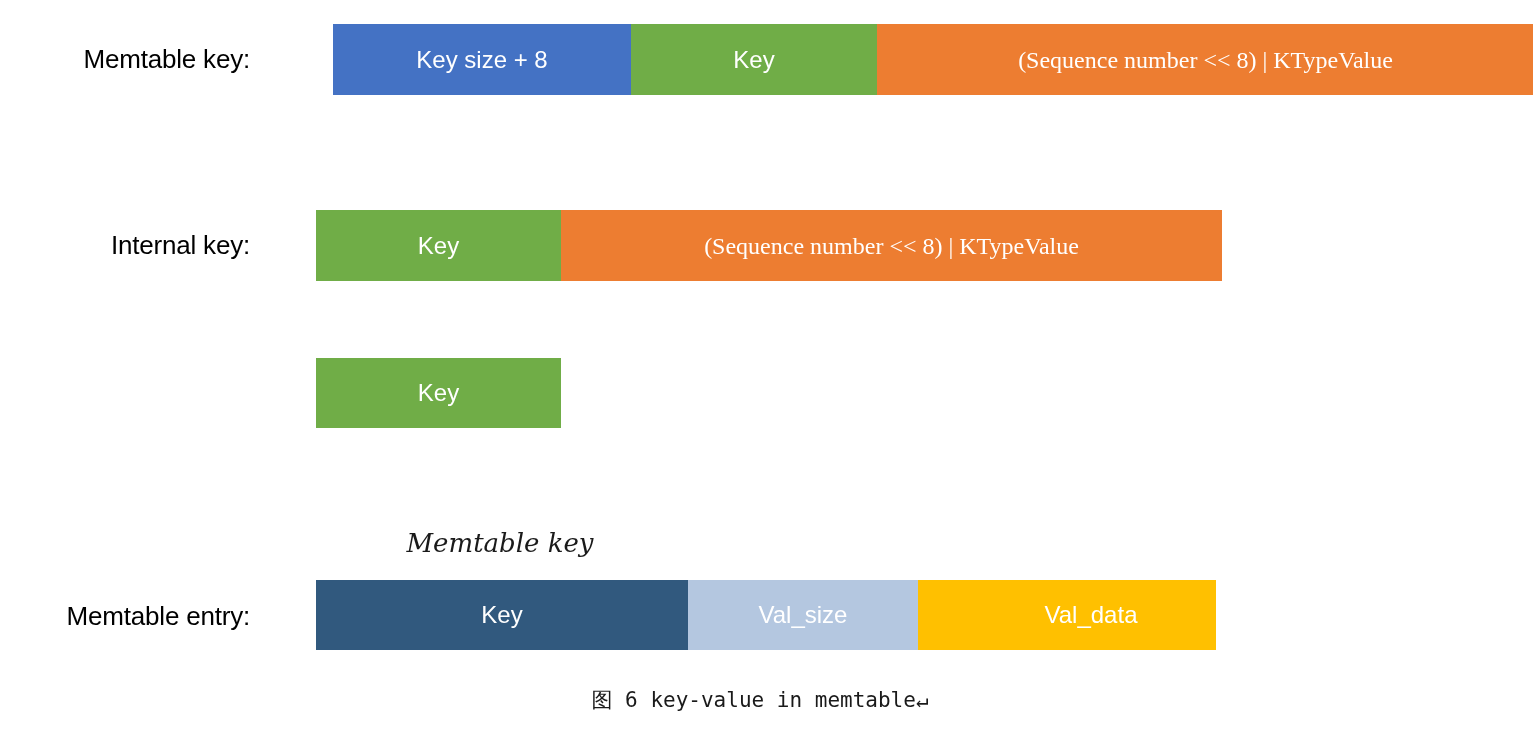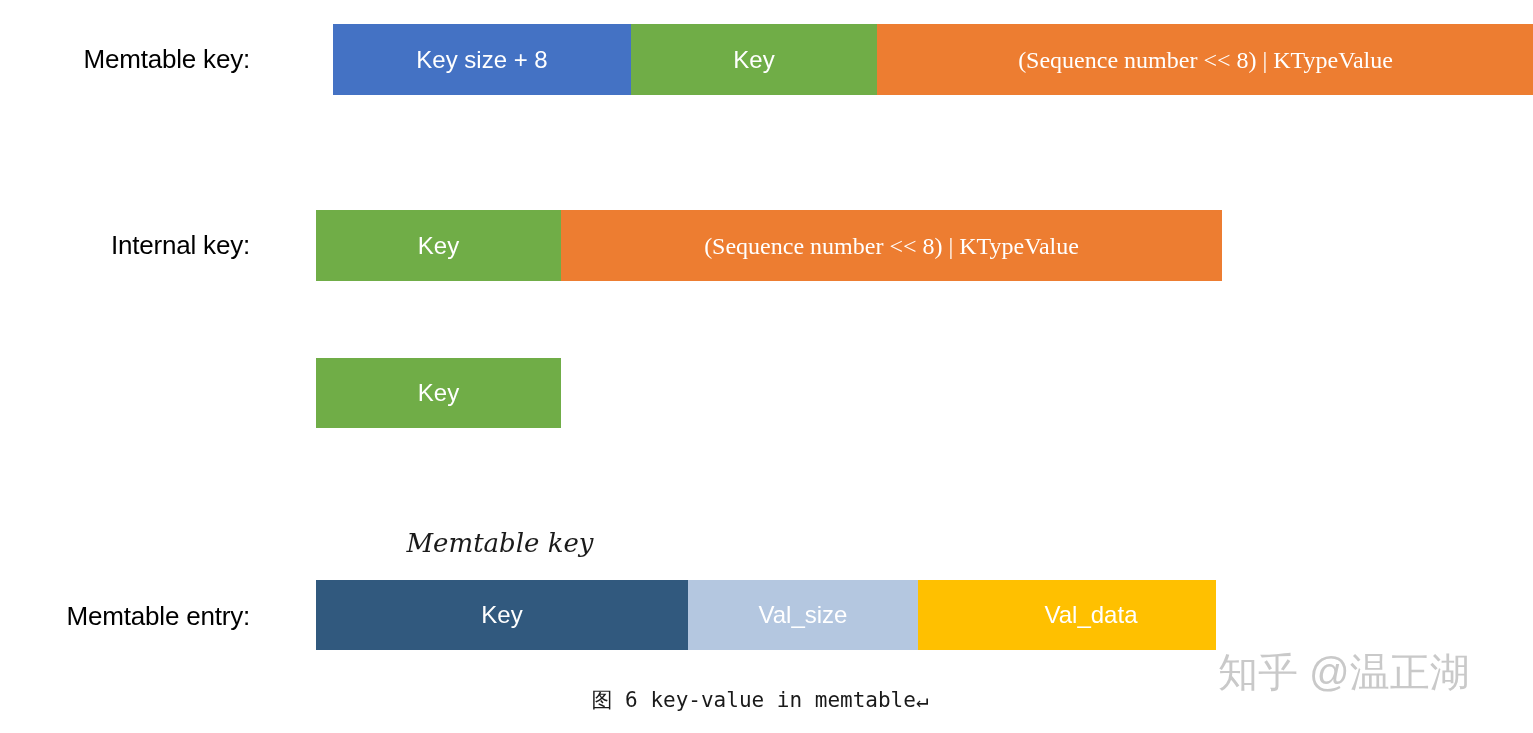--- a/index.html
+++ b/index.html
@@ -106,15 +106,14 @@
 
   <div class="row-label" style="left:0px; top:603px; width:250px;">Memtable entry:</div>
   <div class="bar" style="left:316px; top:580px; width:914px; height:70px;">
     <div class="seg seg-darkblue" style="width:372px;">Key</div>
     <div class="seg seg-lightblue" style="width:230px;">Val_size</div>
     <div class="seg seg-yellow" style="width:298px;padding-left:48px;">Val_data</div>
   </div>
 
   <div class="caption" style="left:460px; top:690px; width:600px;">图 6 key-value in memtable↵</div>
 
-  <div class="watermark" style="left:1218px; top:652px;">知乎 @温正湖</div>
 
 </div>
 
 </body></html>

